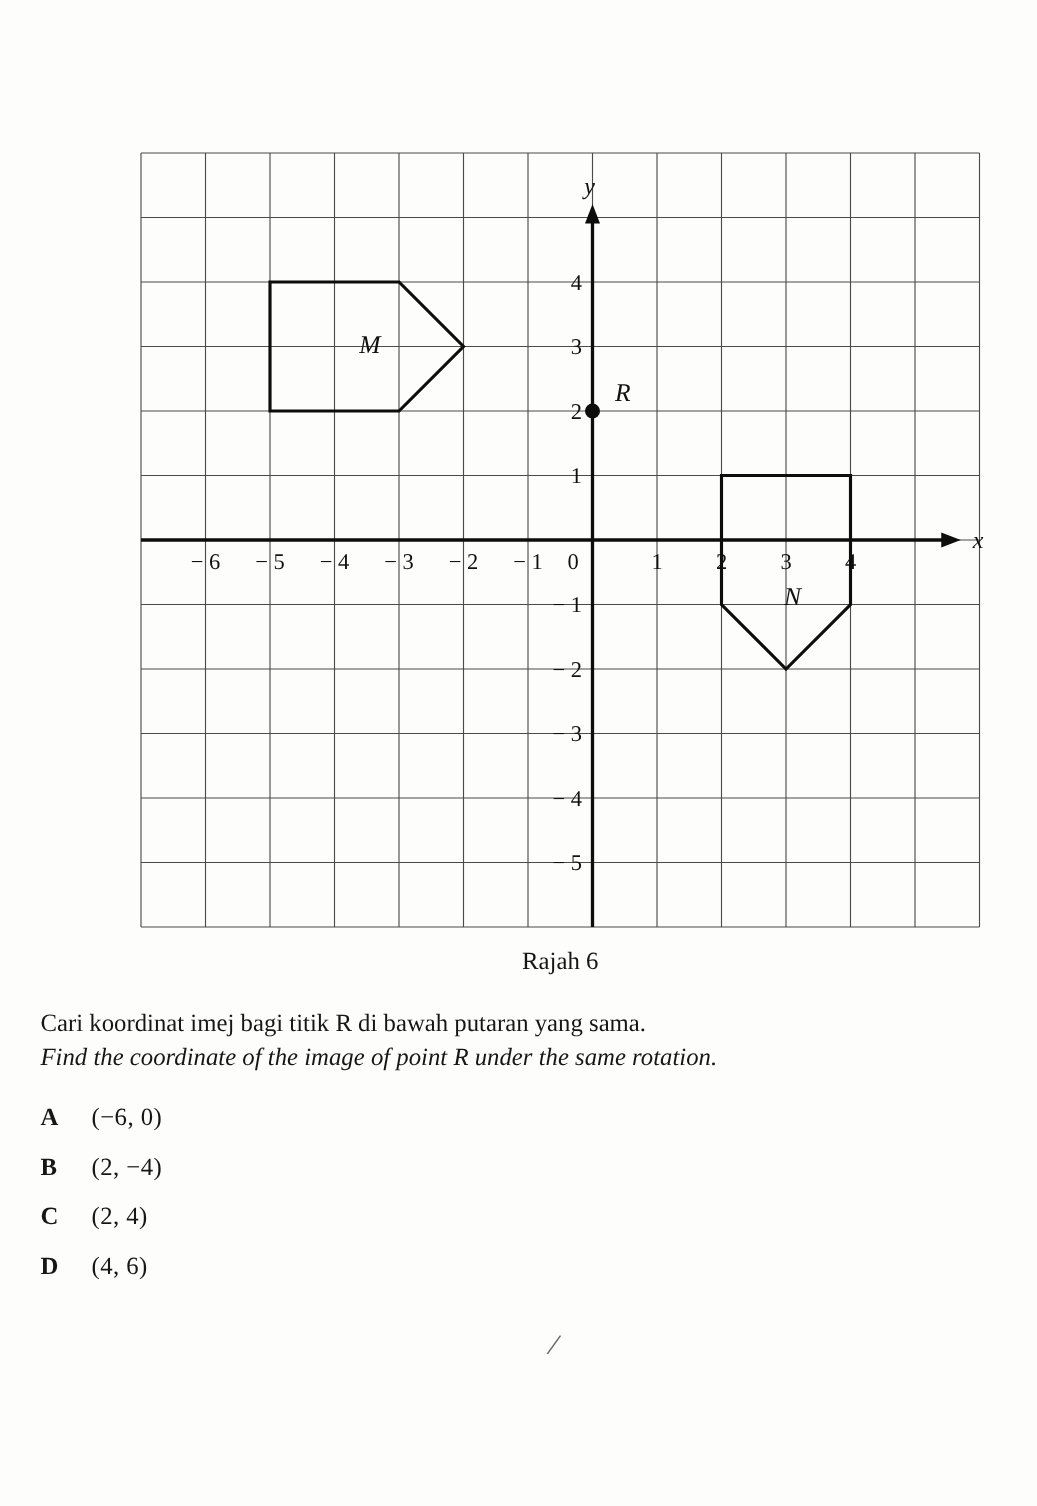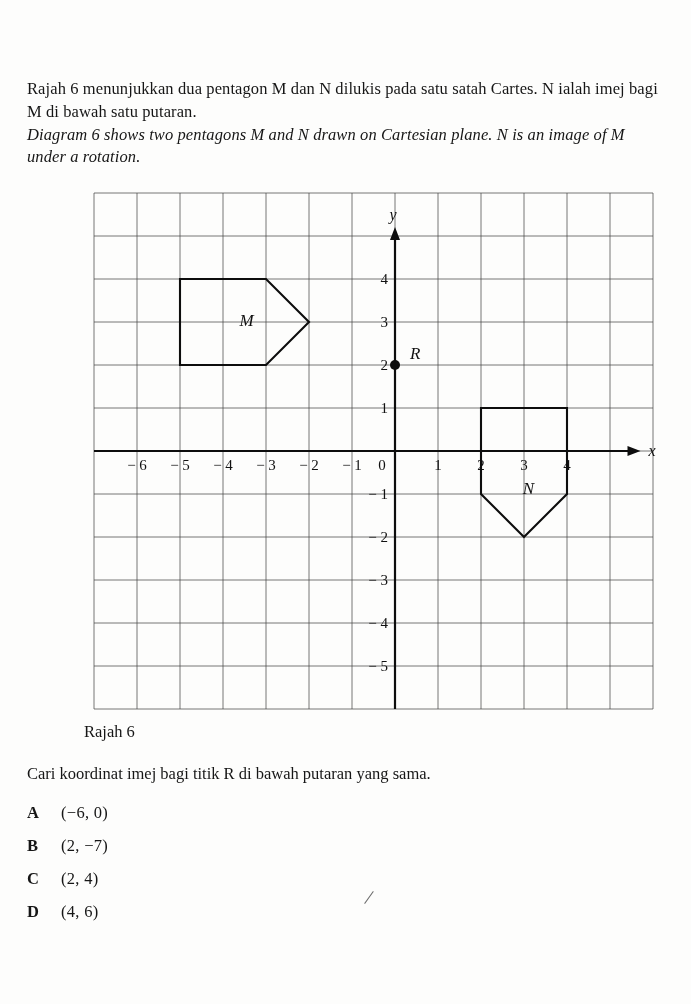--- a/index.html
+++ b/index.html
@@ -9,44 +9,40 @@
     color:#161616;
     font-family:"Liberation Serif","DejaVu Serif",serif;
     position:relative;overflow:hidden;
   }
   .page{padding:78px 26px 0 27px;box-sizing:border-box;}
   p{margin:0;line-height:1.38;font-size:16.5px;}
   .italic{font-style:italic;}
   .intro p{letter-spacing:.1px;}
   .diagram{margin:14px 0 0 57px;}
   .diagram svg{display:block;}
-  .diagram figcaption{width:579px;font-size:16.5px;margin-top:2px;line-height:1.3;}
+  .diagram figcaption{width:579px;text-align:center;font-size:16.5px;margin-top:2px;line-height:1.3;}
   .task{margin-top:20px;}
   .answers{margin-top:18px;}
   .answer{display:flex;align-items:baseline;margin-bottom:13px;font-size:16.5px;}
   .answer .letter{font-weight:bold;width:34px;}
   .answer .value{letter-spacing:.3px;}
   .stray{position:absolute;left:366px;top:886px;font-size:20px;color:#6a6a6a;transform:rotate(8deg);font-style:italic;}
   
   .grid{stroke:#4a4a4a;stroke-width:.75;}
   .axis{stroke:#0d0d0d;stroke-width:2.2;}
   .shape{fill:none;stroke:#0d0d0d;stroke-width:2.1;stroke-linejoin:miter;}
   .tick{font-size:15px;fill:#111;}
   .axlabel{font-size:16px;font-style:italic;fill:#111;}
   .shapelabel{font-size:17px;font-style:italic;fill:#111;}
 </style>
 </head>
 <body>
 
 <main class="page">
 
-  <section class="intro">
-    <p>Rajah 6 menunjukkan dua pentagon M dan N dilukis pada satu satah Cartes.  N ialah imej bagi M di bawah satu putaran.</p>
-    <p class="italic">Diagram 6 shows two pentagons M and N drawn on  Cartesian plane.  N is an image of M under a rotation.</p>
-  </section>
 
   <figure class="diagram">
     <svg id="plane" width="579" height="536" viewBox="0 0 579 536">
         <line x1="10" y1="526" x2="10" y2="10" class="grid"></line>
         <line x1="53" y1="526" x2="53" y2="10" class="grid"></line>
         <line x1="96" y1="526" x2="96" y2="10" class="grid"></line>
         <line x1="139" y1="526" x2="139" y2="10" class="grid"></line>
         <line x1="182" y1="526" x2="182" y2="10" class="grid"></line>
         <line x1="225" y1="526" x2="225" y2="10" class="grid"></line>
         <line x1="268" y1="526" x2="268" y2="10" class="grid"></line>
@@ -103,30 +99,31 @@
         <circle cx="311" cy="182" r="5" fill="#0d0d0d"></circle>
         <text x="326.05" y="175.55" class="shapelabel" text-anchor="start">R</text>
       </svg>
     <figcaption>
       <div>Rajah 6</div>
     </figcaption>
   </figure>
 
   <section class="task">
     <p>Cari koordinat imej bagi titik R di bawah putaran yang sama.</p>
+    <p class="italic">Find the coordinate of the image of point R under the same rotation.</p>
   </section>
 
   <div class="answers">
     <div class="answer">
       <span class="letter">A</span>
       <span class="value">(−6, 0)</span>
     </div>
     <div class="answer">
       <span class="letter">B</span>
-      <span class="value">(2, −7)</span>
+      <span class="value">(2, −4)</span>
     </div>
     <div class="answer">
       <span class="letter">C</span>
       <span class="value">(2, 4)</span>
     </div>
     <div class="answer">
       <span class="letter">D</span>
       <span class="value">(4, 6)</span>
     </div>
   </div>

